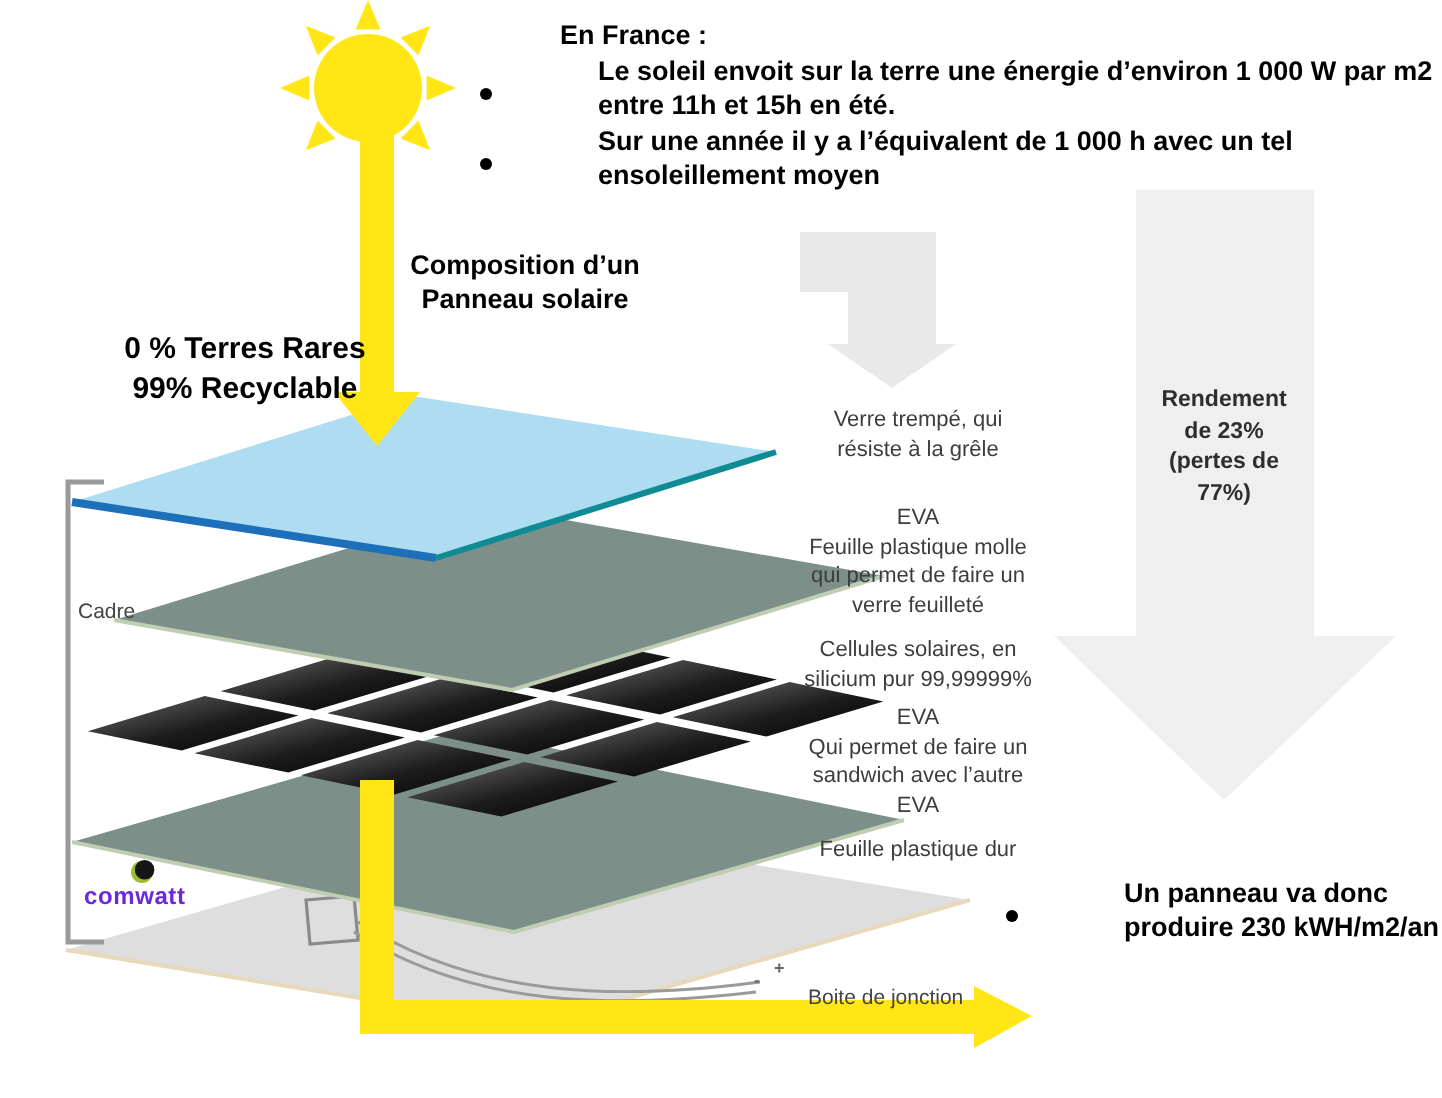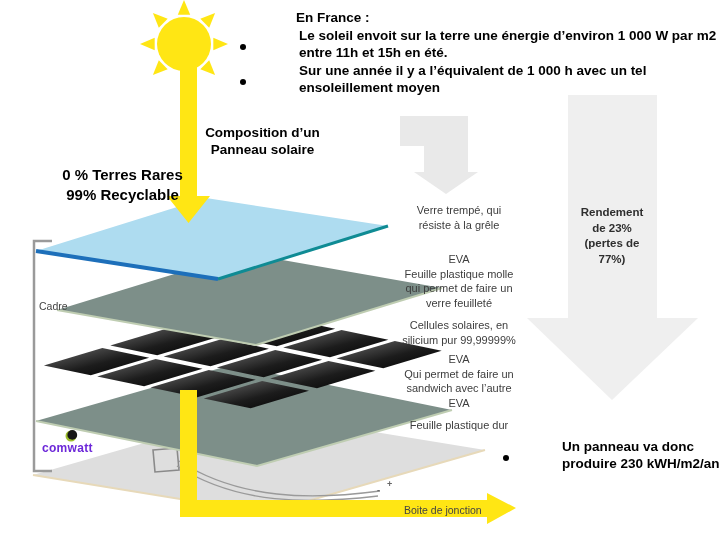--- a/index.html
+++ b/index.html
@@ -7,28 +7,28 @@
     position:relative;width:721px;height:549px;background:#ffffff;overflow:hidden;
     font-family:"Liberation Sans","DejaVu Sans",sans-serif;color:#000;
   }
   .art{position:absolute;left:0;top:0;}
   .txt{position:absolute;white-space:pre-line;}
   .bold{font-weight:bold;}
   .center{text-align:center;}
   .title{font-size:13.5px;line-height:1.25;}
   .badge{font-size:15px;line-height:1.3;}
   .intro{position:absolute;left:240px;top:9px;width:478px;font-size:13.5px;line-height:17.5px;}
-  .intro .heading{margin-left:18px;font-weight:bold;padding-left:38px;}
+  .intro .heading{margin-left:2px;font-weight:bold;padding-left:38px;}
   .brow{display:flex;align-items:center;gap:41px;}
   .brow .dot{width:6px;height:6px;border-radius:50%;background:#000;margin:6px 12px 0 0;flex:0 0 auto;}
   .brow .btxt{white-space:pre-line;font-weight:bold;}
   .outblock{position:absolute;left:503px;top:438px;width:218px;font-size:13.5px;line-height:17px;}
   .outblock .brow{margin-bottom:16px;}
   .layer-label{font-size:11px;line-height:1.32;color:#3d3d3d;width:156px;text-align:center;}
-  .eff{font-size:11.5px;line-height:1.35;font-weight:bold;color:#2e2e2e;width:106px;text-align:center;margin-top:12px;}
+  .eff{font-size:11.5px;line-height:1.35;font-weight:bold;color:#2e2e2e;width:106px;text-align:center;}
   .small-gray{font-size:10.5px;color:#444;margin-top:32px;}
   .brand-txt{font-size:12px;font-weight:bold;color:#6d28d9;letter-spacing:.3px;}
   .polarity{font-size:9px;color:#666;font-weight:bold;}
 </style>
 </head>
 <body>
 
 <div class="canvas">
 
   <svg class="art" width="721" height="549" viewBox="0 0 721 549">
@@ -136,21 +136,21 @@
 Feuille plastique molle
 qui permet de faire un
 verre feuilleté</div>
   <div class="txt layer-label" style="left:381px;top:318px;">Cellules solaires, en
 silicium pur 99,99999%</div>
   <div class="txt layer-label" style="left:381px;top:352px;">EVA
 Qui permet de faire un
 sandwich avec l’autre
 EVA</div>
   <div class="txt layer-label" style="left:381px;top:418px;">Feuille plastique dur</div>
-  <div class="txt small-gray" style="left:404px;top:472px;">Boite de jonction</div>
+  <div class="txt small-gray" style="left:404px;top:461px;">Boite de jonction</div>
   <div class="txt polarity" style="left:387px;top:479px;">+</div>
   <div class="txt polarity" style="left:377px;top:485px;">-</div>
 
   <div class="txt eff" style="left:559px;top:193px;">Rendement
 de 23%
 (pertes de
 77%)</div>
 
   <div class="txt brand-txt" style="left:42px;top:441px;">comwatt</div>
 

